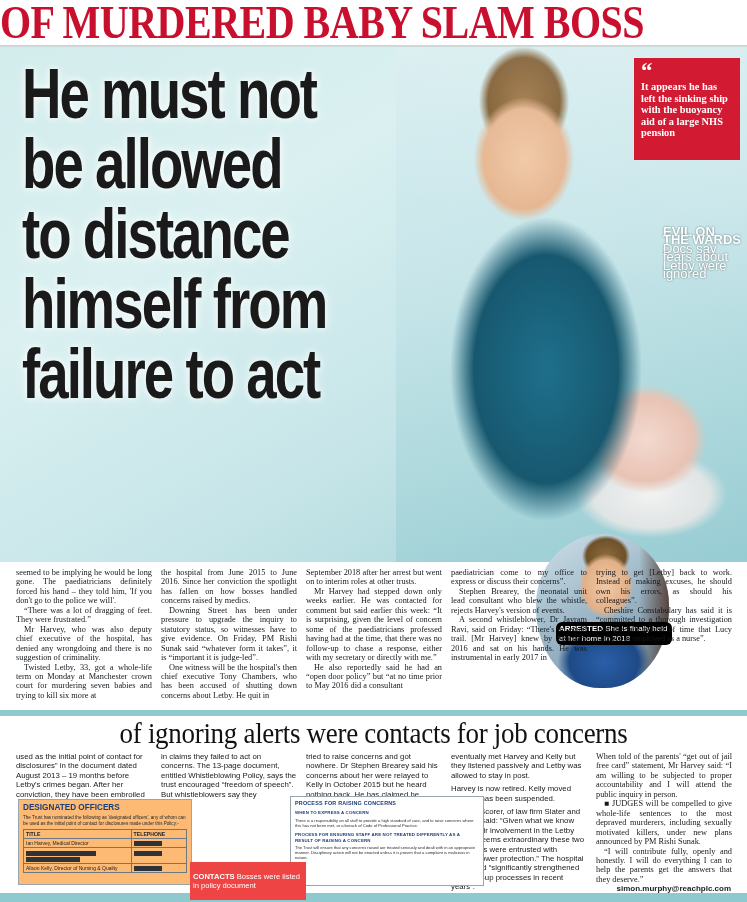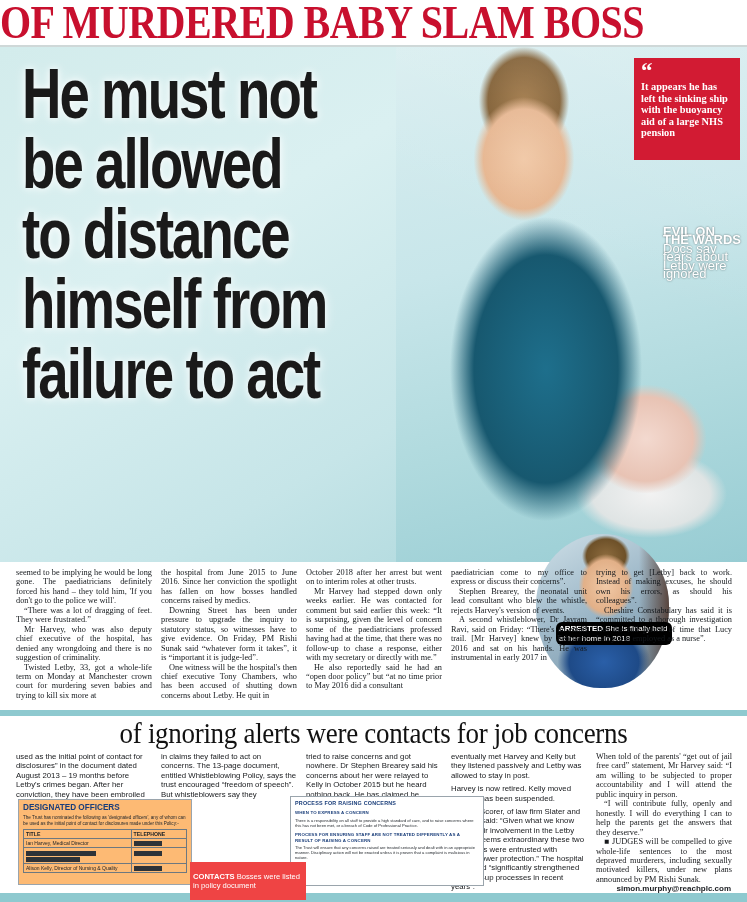--- a/index.html
+++ b/index.html
@@ -302,21 +302,21 @@
       <p>“There was a lot of dragging of feet. They were frustrated.”</p>
       <p>Mr Harvey, who was also deputy chief executive of the hospital, has denied any wrongdoing and there is no suggestion of criminality.</p>
       <p>Twisted Letby, 33, got a whole-life term on Monday at Manchester crown court for murdering seven babies and trying to kill six more at</p>
     </div>
     <div class="col">
       <p class="noind">the hospital from June 2015 to June 2016. Since her conviction the spotlight has fallen on how bosses handled concerns raised by medics.</p>
       <p>Downing Street has been under pressure to upgrade the inquiry to statutory status, so witnesses have to give evidence. On Friday, PM Rishi Sunak said “whatever form it takes”, it is “important it is judge-led”.</p>
       <p>One witness will be the hospital's then chief executive Tony Chambers, who has been accused of shutting down concerns about Letby. He quit in</p>
     </div>
     <div class="col">
-      <p class="noind">October 2018 after her arrest but went on to interim roles at other trusts.</p>
+      <p class="noind">September 2018 after her arrest but went on to interim roles at other trusts.</p>
       <p>Mr Harvey had stepped down only weeks earlier. He was contacted for comment but said earlier this week: “It is surprising, given the level of concern some of the paediatricians professed having had at the time, that there was no follow-up to chase a response, either with my secretary or directly with me.”</p>
       <p>He also reportedly said he had an “open door policy” but “at no time prior to May 2016 did a consultant</p>
     </div>
     <div class="col">
       <p class="noind">paediatrician come to my office to express or discuss their concerns”.</p>
       <p>Stephen Brearey, the neonatal unit lead consultant who blew the whistle, rejects Harvey's version of events.</p>
       <p>A second whistleblower, Dr Jayram Ravi, said on Friday: “There's an email trail. [Mr Harvey] knew by February 2016 and sat on his hands. He was instrumental in early 2017 in</p>
     </div>
     <div class="col">
       <p class="noind">trying to get [Letby] back to work. Instead of making excuses, he should own his errors, as should his colleagues”.</p>
@@ -340,22 +340,22 @@
     <div class="col-lower">
       <p>tried to raise concerns and got nowhere. Dr Stephen Brearey said his concerns about her were relayed to Kelly in October 2015 but he heard nothing back. He has claimed he</p>
     </div>
     <div class="col-lower">
       <p>eventually met Harvey and Kelly but they listened passively and Letby was allowed to stay in post.</p>
       <p style="margin-top:4px;">Harvey is now retired. Kelly moved jobs but has been suspended.</p>
       <p style="margin-top:4px;">Richard Scorer, of law firm Slater and Gordon, said: “Given what we know about their involvement in the Letby case, it seems extraordinary these two individuals were entrusted with whistleblower protection.” The hospital said it had “significantly strengthened speaking-up processes in recent years”.</p>
     </div>
     <div class="col-lower col-serif">
       <p class="noind">When told of the parents' “get out of jail free card” statement, Mr Harvey said: “I am willing to be subjected to proper accountability and I will attend the public inquiry in person.</p>
+      <p>■ JUDGES will be compelled to give whole-life sentences to the most depraved murderers, including sexually motivated killers, under new plans announced by PM Rishi Sunak.</p>
       <p>“I will contribute fully, openly and honestly. I will do everything I can to help the parents get the answers that they deserve.”</p>
-      <p>■ JUDGES will be compelled to give whole-life sentences to the most depraved murderers, including sexually motivated killers, under new plans announced by PM Rishi Sunak.</p>
     </div>
   </div>
 
   <div class="doc1">
     <div class="doc-h">DESIGNATED OFFICERS</div>
     <div class="doc-p">The Trust has nominated the following as 'designated officers', any of whom can be used as the initial point of contact for disclosures made under this Policy:-</div>
     <table class="doc-table">
       <thead>
         <tr>
           <th>TITLE</th>

